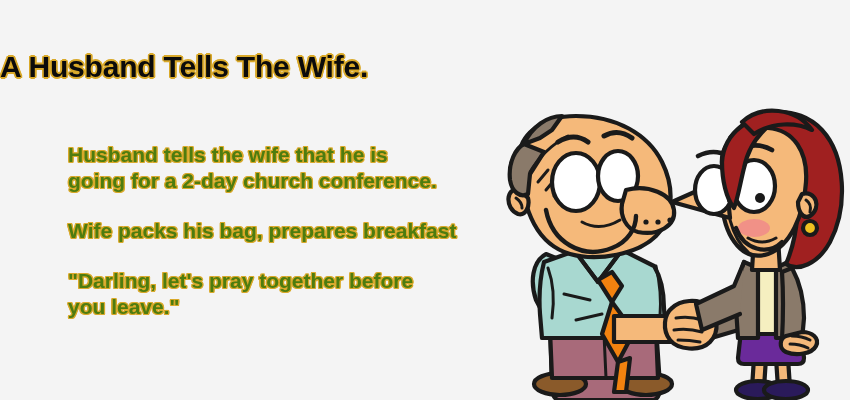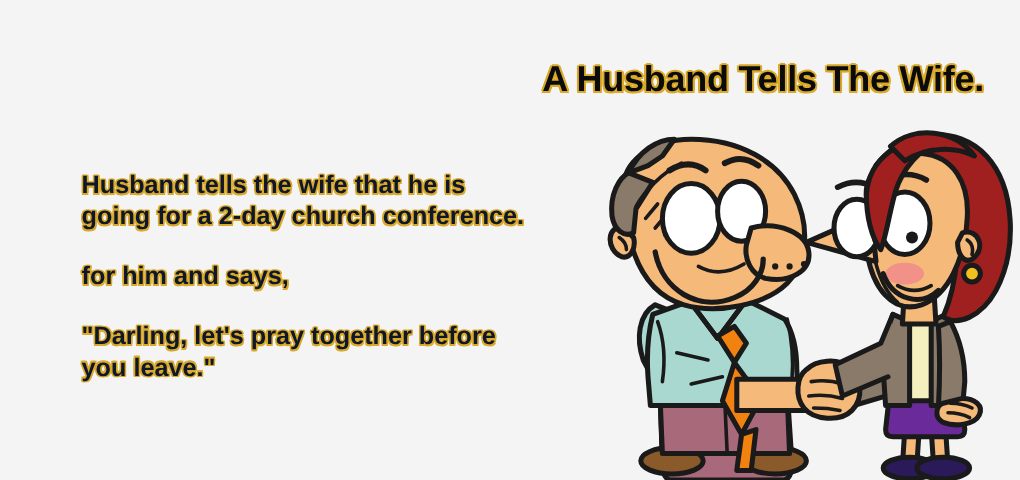--- a/index.html
+++ b/index.html
@@ -19,21 +19,21 @@
     height: 400px;
     background: #f4f4f4;
   }
 
   
   #title {
     position: absolute;
     left: 0;
     top: 50px;
     width: 820px;
-    text-align: right;
+    text-align: left;
     font-size: 30px;
     font-weight: bold;
     letter-spacing: -0.2px;
     color: #0b0b0b;
     -webkit-text-stroke: 0px;
     text-shadow:
       -1.4px -1.4px 0 #d9a92a,
        1.4px -1.4px 0 #d9a92a,
       -1.4px  1.4px 0 #d9a92a,
        1.4px  1.4px 0 #d9a92a,
@@ -46,21 +46,21 @@
   #body-text {
     position: absolute;
     left: 68px;
     top: 142px;
     width: 440px;
   }
   .para {
     font-size: 21px;
     font-weight: bold;
     line-height: 26px;
-    color: #0f172a;
+    color: #4d7c0f;
     margin-bottom: 24px;
     text-shadow:
       -1.1px -1.1px 0 #d9a92a,
        1.1px -1.1px 0 #d9a92a,
       -1.1px  1.1px 0 #d9a92a,
        1.1px  1.1px 0 #d9a92a,
        0px   -1.3px 0 #d9a92a,
        0px    1.3px 0 #d9a92a,
       -1.3px  0px   0 #d9a92a,
        1.3px  0px   0 #d9a92a;
@@ -83,21 +83,21 @@
 <div id="meme">
 
   <div id="title">A Husband Tells The Wife.</div>
 
   <div id="body-text">
     <div class="para">
       <div>Husband tells the wife that he is</div>
       <div>going for a 2-day church conference.</div>
     </div>
     <div class="para">
-      <div>for him and says,</div>
+      <div>Wife packs his bag, prepares breakfast</div>
     </div>
     <div class="para">
       <div>"Darling, let's pray together before</div>
       <div> you leave."</div>
     </div>
   </div>
 
   <div id="illustration">
     <svg width="364" height="314" viewBox="0 0 364 314" xmlns="http://www.w3.org/2000/svg">
       <g stroke="#1a1a1a" stroke-width="4.2" stroke-linejoin="round" stroke-linecap="round">

